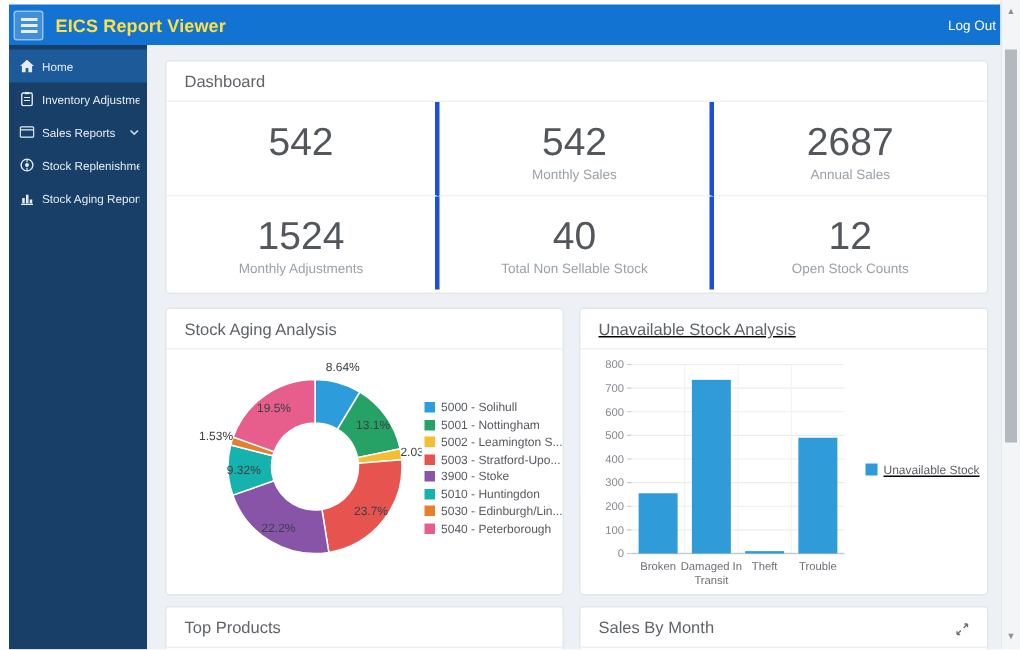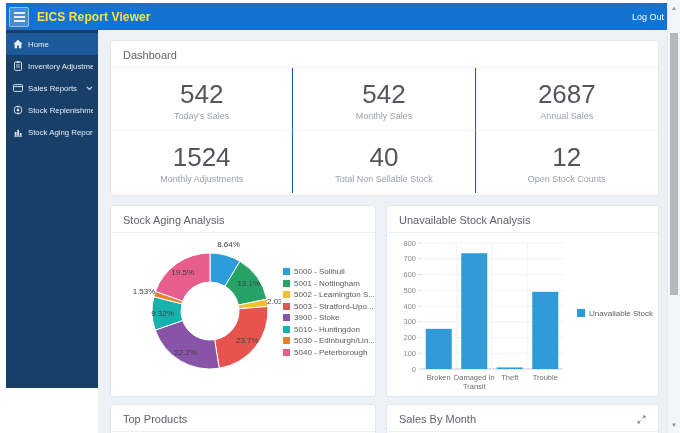--- a/index.html
+++ b/index.html
@@ -10,49 +10,49 @@
   .topbar{position:absolute;left:6px;top:3px;width:661px;height:27px;background:#1273d2;
           display:flex;align-items:center;box-sizing:border-box;}
   .hamburger{margin-left:3px;width:20px;height:20px;background:rgba(255,255,255,.20);
              border:1px solid rgba(255,255,255,.45);border-radius:2px;display:flex;flex-direction:column;
              justify-content:center;align-items:center;gap:2px;cursor:pointer;padding:0;}
   .hbar{display:block;width:11px;height:2px;background:#e9eff7;}
   .app-title{margin-left:8px;color:#fde047;font-size:12px;font-weight:bold;letter-spacing:.1px;}
   .logout{margin-left:auto;margin-right:3px;color:#ffffff;font-size:9px;cursor:pointer;}
 
   
-  .sidebar{position:absolute;left:6px;top:30px;width:92px;height:358px;background:#173f68;padding-top:3px;box-sizing:border-box;}
+  .sidebar{position:absolute;left:6px;top:30px;width:92px;height:403px;background:#173f68;padding-top:3px;box-sizing:border-box;}
   .nav-item{display:flex;align-items:center;height:22px;padding:0 5px 0 7px;gap:5px;
             color:#e6ecf3;font-size:7.8px;cursor:pointer;white-space:nowrap;overflow:hidden;}
   .nav-item.active{background:#1c5a99;}
   .nav-icon{flex:none;display:flex;align-items:center;}
   .nav-label{overflow:hidden;text-overflow:clip;}
   .chev{margin-left:auto;flex:none;display:flex;align-items:center;}
 
   
   .content{position:absolute;left:98px;top:30px;width:569px;height:403px;background:#edf1f6;
            box-sizing:border-box;padding:10px 8px 0 12px;}
   .panel{background:#fff;border:1px solid #e3e7ec;border-radius:3px;box-sizing:border-box;}
   .panel-head{padding:8px 12px 6px;font-size:11px;color:#5f6368;border-bottom:1px solid #eef1f4;}
   .panel-head.with-icon{display:flex;align-items:center;justify-content:space-between;text-align:center;}
 
   
   .dash{height:156px;margin-bottom:9px;}
   .stats-grid{display:grid;grid-template-columns:1fr 1fr 1fr;}
   .stat{text-align:center;padding:11px 0 9px;}
   .stat.bb{border-bottom:1px solid #f0f2f5;}
-  .stat.br{border-right:1px solid #1d4ed8;}
+  .stat.br{border-right:3px solid #1d4ed8;}
   .stat-value{font-size:26px;font-weight:300;color:#53575b;line-height:30px;}
   .stat-label{font-size:9px;color:#9ba1a8;margin-top:2px;}
 
   
   .charts-row{display:flex;gap:10px;}
   .chart-panel{height:192px;}
   .aging{flex:none;width:266px;}
-  .unavailable{flex:1;}
+  .unavailable{flex:1;text-decoration:underline;}
   .panel-body{display:flex;align-items:center;}
   .donut-body{padding:0 0 0 4px;justify-content:center;}
   .legend{list-style:none;margin:0;padding:0 0 0 2px;font-size:8px;color:#55595e;}
   .legend li{display:flex;align-items:center;gap:4px;height:11.6px;cursor:pointer;white-space:nowrap;}
   .legend .sq{flex:none;width:7px;height:7px;display:inline-block;}
   .bar-body{padding:0 0 0 4px;}
   .bar-legend{display:flex;align-items:center;gap:4px;font-size:8px;color:#5c6065;cursor:pointer;margin-left:6px;white-space:nowrap;}
   .bar-legend .sq{width:8px;height:8px;display:inline-block;}
 
   
@@ -145,21 +145,20 @@
     </div>
   </nav>
 
   <main class="content">
 
     <section class="panel dash">
       <div class="panel-head">Dashboard</div>
       <div class="stats-grid">
         <div class="stat bb br">
           <div class="stat-value">542</div>
-          <div class="stat-label">Today's Sales</div>
         </div>
         <div class="stat bb br">
           <div class="stat-value">542</div>
           <div class="stat-label">Monthly Sales</div>
         </div>
         <div class="stat bb">
           <div class="stat-value">2687</div>
           <div class="stat-label">Annual Sales</div>
         </div>
         <div class="stat br">

